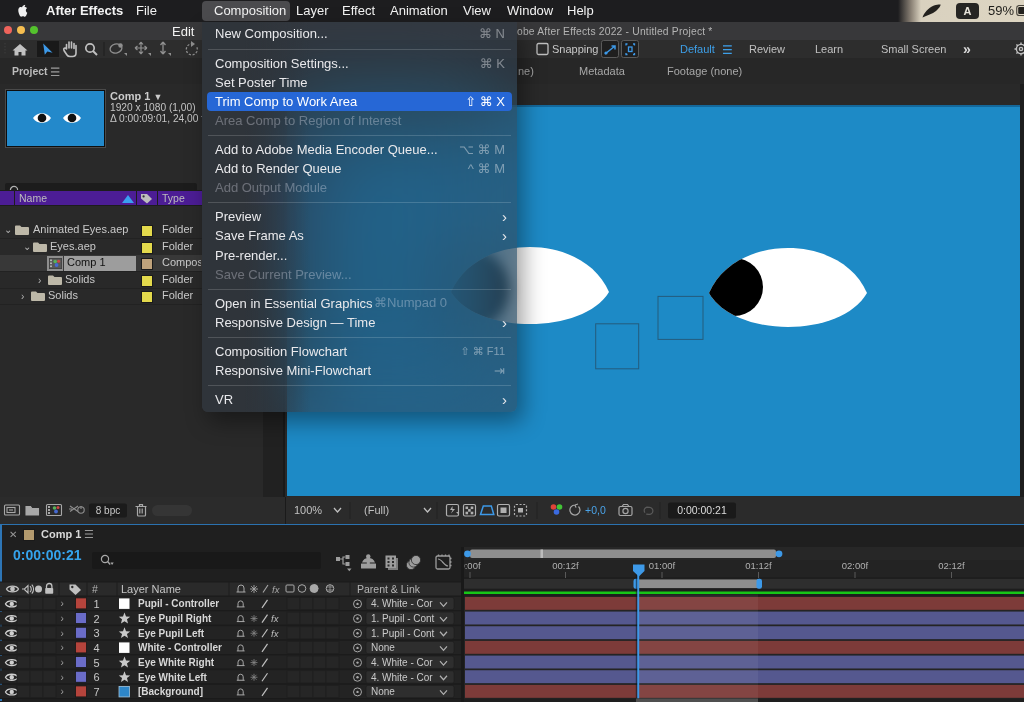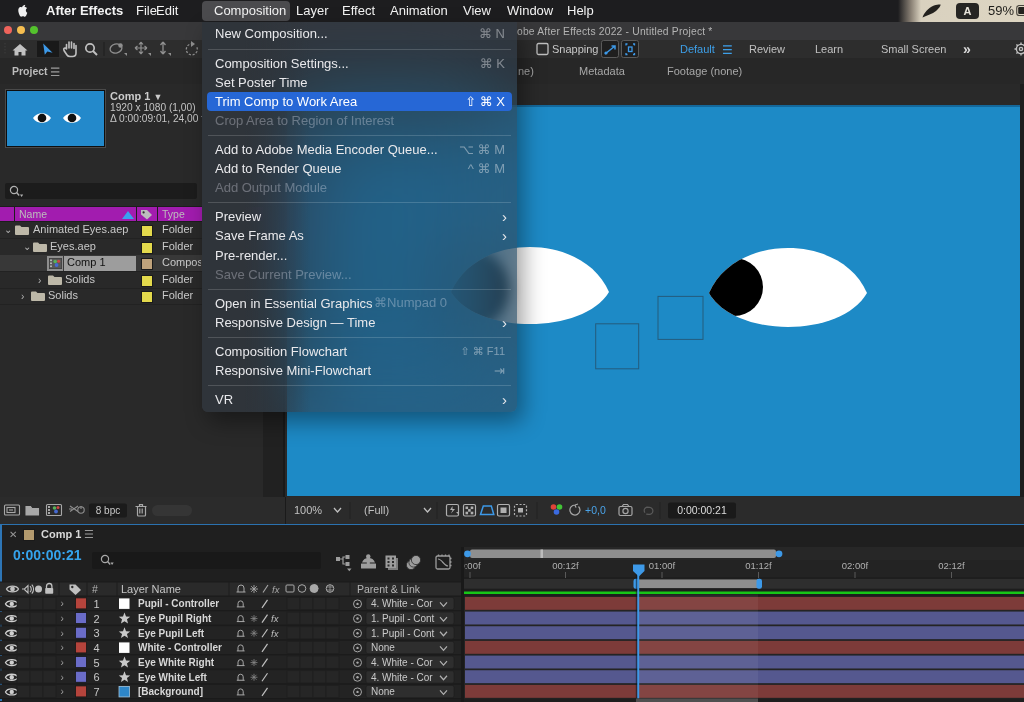--- a/index.html
+++ b/index.html
@@ -116,21 +116,21 @@
     <div class="abs" style="left:110px;top:5.5px;font-size:11px;color:#cccccc;font-weight:bold;">Comp 1 <span style="font-size:9px;">▼</span></div>
     <div class="abs" style="left:110px;top:18px;font-size:10.2px;color:#c4c4c4;">1920 x 1080 (1,00)</div>
     <div class="abs" style="left:110px;top:28.5px;font-size:10.2px;color:#c4c4c4;">Δ 0:00:09:01, 24,00 fps</div>
     <div class="abs" style="left:5px;top:99px;width:192px;height:16px;background:#1c1c1c;border-radius:2px;">
       <svg width="16" height="13" viewBox="0 0 16 13" style="position:absolute;left:3px;top:2px;">
         <circle cx="6" cy="5" r="3.6" fill="none" stroke="#b0b0b0" stroke-width="1.2"></circle>
         <line x1="8.6" y1="7.6" x2="11.2" y2="10.4" stroke="#b0b0b0" stroke-width="1.4"></line>
         <path d="M12 9 l4 0 l-2 3 Z" fill="#b0b0b0" transform="scale(0.8) translate(3,3)"></path>
       </svg>
     </div>
-    <div class="abs" style="left:0;top:122px;width:285px;height:14px;background:#a21caf;border-top:1px solid #1d1d1d;border-bottom:1px solid #1d1d1d;">
+    <div class="abs" style="left:0;top:106px;width:285px;height:14px;background:#4c1d95;border-top:1px solid #1d1d1d;border-bottom:1px solid #1d1d1d;">
       <span class="abs" style="left:19px;top:1px;font-size:10.5px;color:#bdbdbd;">Name</span>
       <svg width="12" height="8" viewBox="0 0 12 8" style="position:absolute;left:122px;top:4px;">
           <path d="M6 0 L12 8 L0 8 Z" fill="#3a9ff0"></path>
         </svg>
       <div class="abs" style="left:136px;top:0;width:1px;height:14px;background:#1d1d1d;"></div>
       <svg width="13" height="11" viewBox="0 0 13 11" style="position:absolute;left:140px;top:2px;">
           <path d="M1 1 L7 1 L12 6 L7 10.5 L1 5.5 Z" fill="#bdbdbd"></path>
           <circle cx="3.6" cy="3.4" r="1.1" fill="#313131"></circle>
         </svg>
       <div class="abs" style="left:157px;top:0;width:1px;height:14px;background:#1d1d1d;"></div>
@@ -609,21 +609,21 @@
     <div class="abs" style="left:956px;top:3px;width:23px;height:16px;background:#262523;border-radius:4px;">
       <div style="text-align:center;font-size:11px;font-weight:bold;color:#e8e4da;line-height:16px;">A</div>
     </div>
     <span class="mi" style="left:988px;color:#1e1d1a;font-weight:440;">59%</span>
     <svg width="12" height="12" viewBox="0 0 12 12" style="position:absolute;left:1016px;top:5px;">
       <rect x="0.7" y="0.5" width="14" height="10" rx="2.6" fill="none" stroke="#4a463f" stroke-width="1.1"></rect>
       <rect x="2.2" y="2" width="9" height="7" rx="1.2" fill="#24221f"></rect>
     </svg>
     <span class="mi" style="left:46px;font-weight:bold;">After Effects</span>
     <span class="mi" style="left:136px;">File</span>
-    <span class="mi" style="left:156px;">Edit</span>
+    <span class="mi" style="left:172px;margin-top:21px;">Edit</span>
     <span class="mi" style="left:214px;">Composition</span>
     <span class="mi" style="left:296px;">Layer</span>
     <span class="mi" style="left:342px;">Effect</span>
     <span class="mi" style="left:390px;">Animation</span>
     <span class="mi" style="left:463px;">View</span>
     <span class="mi" style="left:507px;">Window</span>
     <span class="mi" style="left:567px;">Help</span>
   </div>
 
   <div class="abs" id="menu">
@@ -639,21 +639,21 @@
       </div>
     <div class="menu-row" style="top:51px;padding-left:12px;">
         <span class="lbl">Set Poster Time</span>
       </div>
     <div class="menu-row" style="top:70px;">
         <div style="position:absolute;left:5px;right:5px;top:0;height:19px;background:#2667d6;border-radius:4px;"></div>
         <span class="lbl" style="color:#fff;">Trim Comp to Work Area</span>
         <span class="sc" style="color:#fff;">⇧ ⌘ X</span>
       </div>
     <div class="menu-row dis" style="top:89px;">
-        <span class="lbl">Crop Area to Region of Interest</span>
+        <span class="lbl">Area Comp to Region of Interest</span>
       </div>
     <div class="sep" style="top:113px;"></div>
     <div class="menu-row" style="top:118px;">
         <span class="lbl">Add to Adobe Media Encoder Queue...</span>
         <span class="sc">⌥ ⌘ M</span>
       </div>
     <div class="menu-row" style="top:137px;">
         <span class="lbl">Add to Render Queue</span>
         <span class="sc">^ ⌘ M</span>
       </div>

